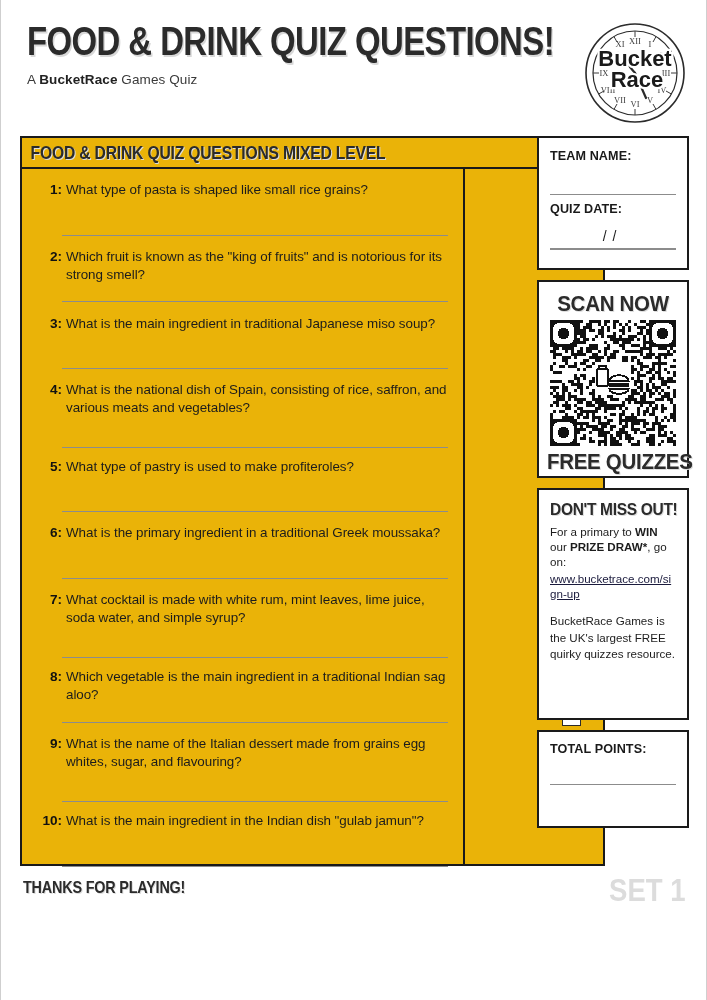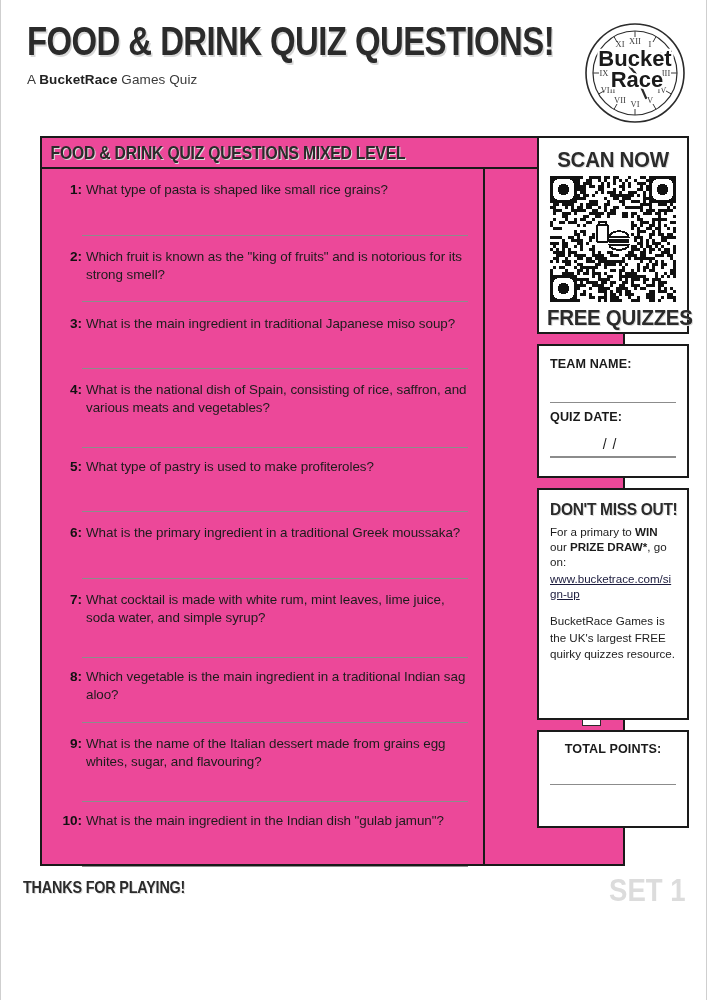--- a/index.html
+++ b/index.html
@@ -55,22 +55,21 @@
     width: 102px; height: 102px;
   }
   .logo svg { display: block; }
 
   
   .quiz-box {
     position: absolute;
     left: 19px; top: 136px;
     width: 585px; height: 730px;
     border: 2px solid #1a1a1a;
-    background: #ec4899;
-    margin-left: 20px;
+    background: #eab308;
   }
   .quiz-head {
     height: 31px;
     border-bottom: 2px solid #1a1a1a;
     display: flex;
     align-items: center;
     position: relative;
   }
   .quiz-head-title {
     font-size: 16.5px;
@@ -231,21 +230,21 @@
     margin-top: 12px;
   }
   .miss-foot {
     font-size: 10.4px;
     line-height: 13.6px;
     color: #2a2a2a;
     margin-top: 12px;
   }
 
   
-  .total-panel { height: 98px; padding: 10px 11px 12px; text-align: center; }
+  .total-panel { height: 98px; padding: 10px 11px 12px; }
   .total-rule { margin-top: 28px; }
   .total-note {
     font-size: 10.4px;
     line-height: 13.4px;
     color: #2a2a2a;
     margin-top: 6px;
   }
 
   
   .footer-thanks {
@@ -410,20 +409,28 @@
           <div class="chk" style="top: 337px;"></div>
           <div class="chk" style="top: 404px;"></div>
           <div class="chk" style="top: 471px;"></div>
           <div class="chk" style="top: 538px;"></div>
           <div class="chk" style="top: 605px;"></div>
         </div>
     </div>
   </div>
 
   <div class="side">
+
+    <div class="panel team-panel">
+      <div class="panel-label">TEAM NAME:</div>
+      <div class="rule team-rule"></div>
+      <div class="panel-label date-label">QUIZ DATE:</div>
+      <div class="date-slashes">/        /</div>
+      <div class="rule date-rule"></div>
+    </div>
 
     <div class="panel scan-panel">
       <div class="scan-title">SCAN NOW</div>
       <div class="qr-wrap">
         <svg width="126" height="126" viewBox="0 0 42 42" shape-rendering="crispEdges">
           <rect width="42" height="42" fill="#fff"></rect>
           <g fill="#111" id="qrcells">
               <rect x="9" y="0" width="1" height="1"></rect>
               <rect x="10" y="0" width="1" height="1"></rect>
               <rect x="13" y="0" width="1" height="1"></rect>
@@ -1119,28 +1126,20 @@
             <path d="M19.8 20.4a3.2 2 0 0 1 6.4 0z" fill="none" stroke="#111" stroke-width="0.65"></path>
             <line x1="19.6" y1="21.2" x2="26.4" y2="21.2" stroke="#111" stroke-width="0.65"></line>
             <line x1="19.6" y1="22.1" x2="26.4" y2="22.1" stroke="#111" stroke-width="0.65"></line>
             <path d="M19.8 23a3.2 1.6 0 0 0 6.4 0z" fill="none" stroke="#111" stroke-width="0.65"></path>
           </g>
         </svg>
       </div>
       <div class="scan-sub">FREE QUIZZES</div>
     </div>
 
-    <div class="panel team-panel">
-      <div class="panel-label">TEAM NAME:</div>
-      <div class="rule team-rule"></div>
-      <div class="panel-label date-label">QUIZ DATE:</div>
-      <div class="date-slashes">/        /</div>
-      <div class="rule date-rule"></div>
-    </div>
-
     <div class="panel miss-panel">
       <div class="miss-title">DON'T MISS OUT!</div>
       <div class="miss-p"><span>For a primary to </span><b>WIN</b><span> our </span><b>PRIZE DRAW*</b><span>, go on:</span></div>
       <a class="miss-link" href="#">www.bucketrace.com/sign-up</a>
       <div class="miss-p2">BucketRace Games is the UK's largest FREE quirky quizzes resource.</div>
     </div>
 
     <div class="panel total-panel">
       <div class="panel-label">TOTAL POINTS:</div>
       <div class="rule total-rule"></div>

